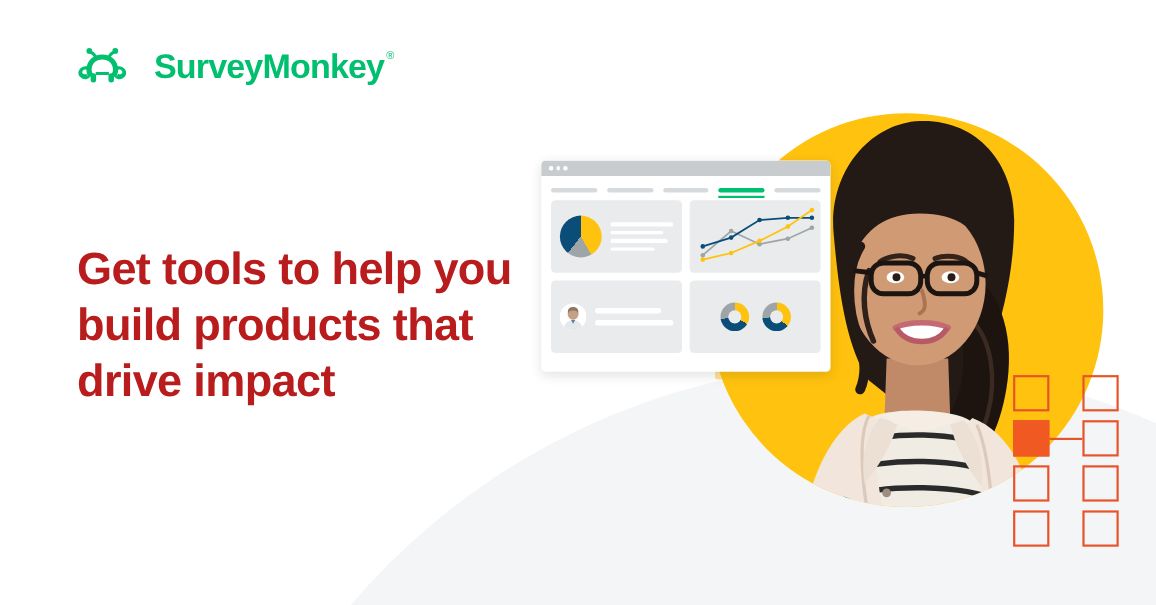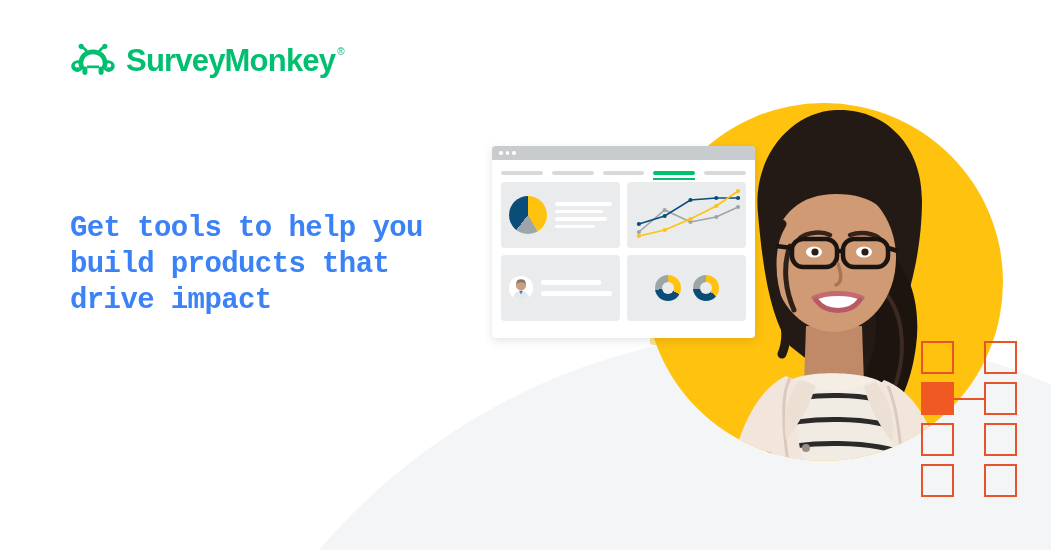--- a/index.html
+++ b/index.html
@@ -33,21 +33,21 @@
     z-index: 0;
   }
 
   
   .logo {
     position: absolute;
     left: 68px;
     top: 40px;
     display: flex;
     align-items: center;
-    gap: 8px;
+    gap: 22px;
     z-index: 6;
   }
   .logo-mark { width: 50px; height: 40px; display: block; }
   .logo-word {
     display: flex;
     align-items: flex-start;
     font-size: 31px;
     font-weight: bold;
     letter-spacing: -0.8px;
     color: #00bf6f;
@@ -61,26 +61,25 @@
     font-weight: normal;
   }
 
   
   .headline {
     position: absolute;
     left: 70px;
     top: 192px;
     width: 420px;
     z-index: 6;
-    font-size: 29px;
+    font-size: 41px;
     font-weight: bold;
     line-height: 1.24;
     letter-spacing: -0.6px;
-    color: #3b82f6;
-    font-family: Liberation Mono, monospace;
+    color: #b91c1c;
   }
 
   
   .yellow-circle {
     position: absolute;
     left: 645px;
     top: 103px;
     width: 358px;
     height: 358px;
     border-radius: 50%;

